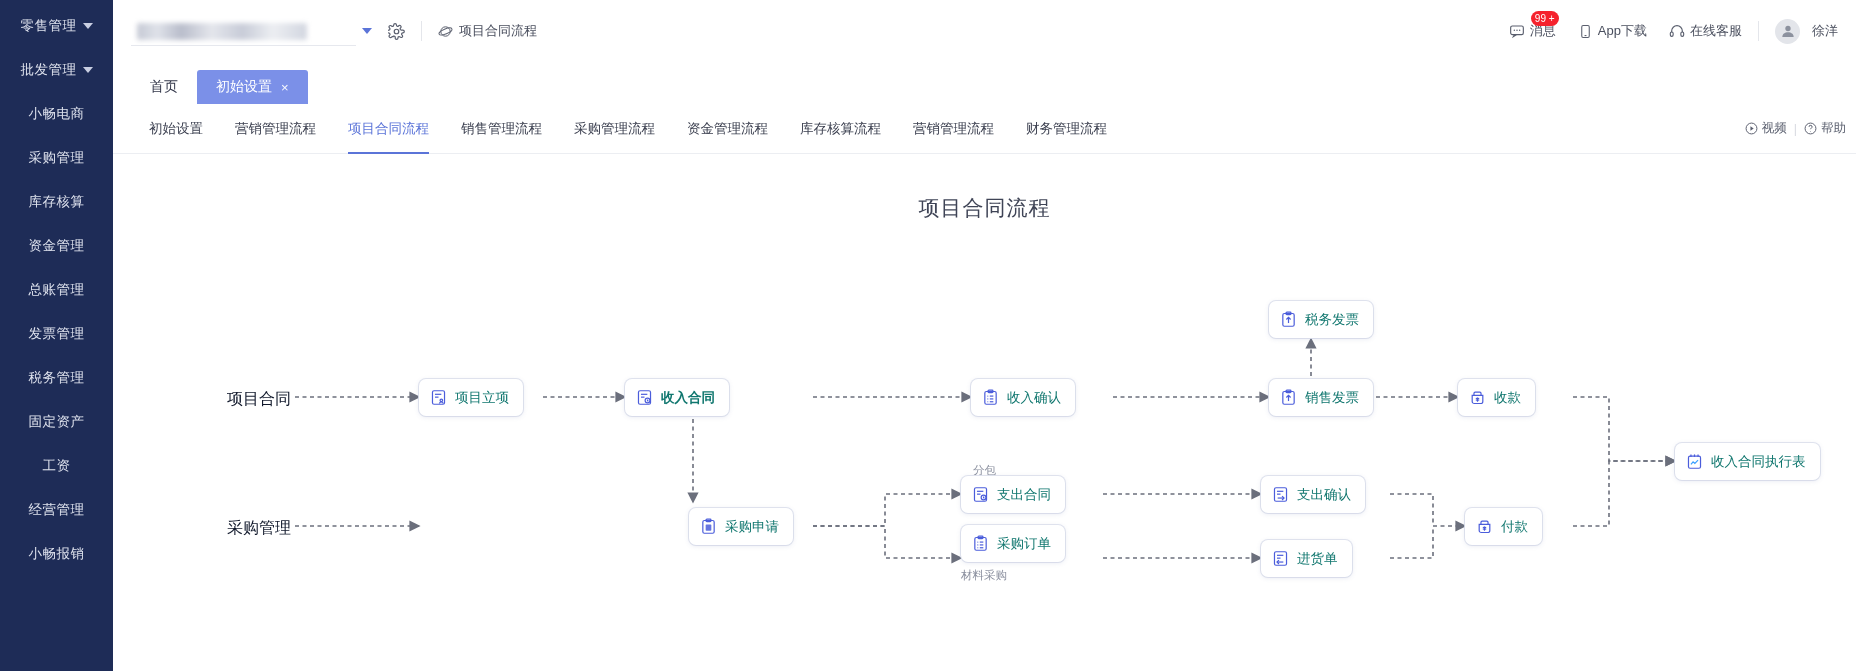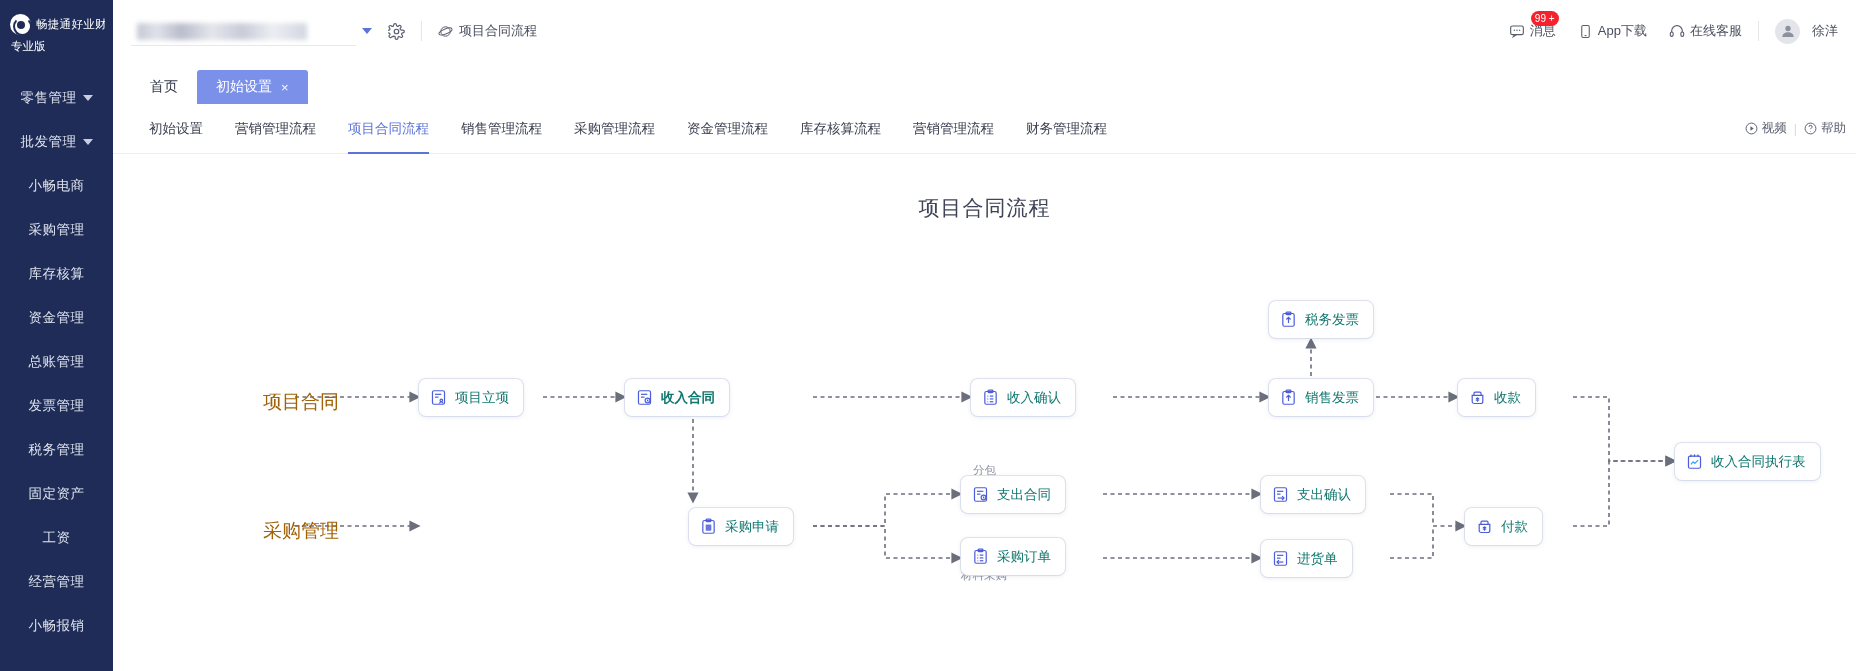--- a/index.html
+++ b/index.html
@@ -121,38 +121,31 @@
   .flow { position:absolute; left:0; top:0; width:1743px; height:529px; }
 
   .node {
     position:absolute; height:37px; background:#fff;
     border-radius:7px; display:flex; align-items:center; gap:8px;
     padding:0 14px 0 11px; white-space:nowrap;
     box-shadow: 0 1px 5px rgba(90,100,160,.15), 0 0 0 1px rgba(226,229,240,.9);
     font-size:13.5px; color:#0f766e; cursor:pointer;
   }
   .node .ico { flex:0 0 17px; width:17px; height:17px; display:block; }
-  .rowlabel { position:absolute; font-size:19px; color:#a16207; white-space:nowrap;margin-left:36px; }
+  .rowlabel { position:absolute; font-size:16px; color:#0f172a; white-space:nowrap; }
   .edgelabel { position:absolute; font-size:11.5px; color:#8a8f9e; white-space:nowrap; }
 
   svg.wires { position:absolute; left:0; top:0; width:1743px; height:529px; pointer-events:none; }
 </style>
 </head>
 <body>
 
 <div class="app">
 
   <aside class="sidebar">
-    <div class="logo-area">
-      <div class="logo-row">
-        <span class="logo-mark"></span>
-        <span class="logo-text">畅捷通好业财</span>
-      </div>
-      <div class="logo-sub">专业版</div>
-    </div>
     <nav class="side-menu">
       <div class="side-item">
         <span>零售管理</span>
         <i class="caret-down"></i>
       </div>
       <div class="side-item">
         <span>批发管理</span>
         <i class="caret-down"></i>
       </div>
       <div class="side-item">
@@ -474,21 +467,21 @@
               <svg class="ico" viewBox="0 0 24 24" fill="none" stroke="#4b5ddb" stroke-width="1.7">
                 <rect x="3.5" y="2.5" width="17" height="19" rx="2.2"></rect>
                   <line x1="7" y1="7.5" x2="16" y2="7.5"></line>
                   <line x1="7" y1="11.5" x2="12" y2="11.5"></line>
                 <line x1="8" y1="17" x2="17" y2="17"></line>
                   <path d="M14.2 14.2l2.8 2.8-2.8 2.8"></path>
               </svg>
               <span>支出确认</span>
             </div>
 
-            <div class="node" style="left:848px; top:384px;">
+            <div class="node" style="left:848px; top:371px;">
               <svg class="ico" viewBox="0 0 24 24" fill="none" stroke="#4b5ddb" stroke-width="1.7">
                 <rect x="4" y="3.5" width="16" height="18" rx="2.2"></rect>
                   <rect x="8.5" y="1.6" width="7" height="3.6" rx="1.2"></rect>
                 <line x1="11" y1="10" x2="16" y2="10"></line>
                   <line x1="11" y1="14" x2="16" y2="14"></line>
                   <line x1="11" y1="18" x2="16" y2="18"></line>
                 <circle cx="8.2" cy="10" r=".8" fill="#4b5ddb" stroke="none"></circle>
                   <circle cx="8.2" cy="14" r=".8" fill="#4b5ddb" stroke="none"></circle>
                   <circle cx="8.2" cy="18" r=".8" fill="#4b5ddb" stroke="none"></circle>
               </svg>

